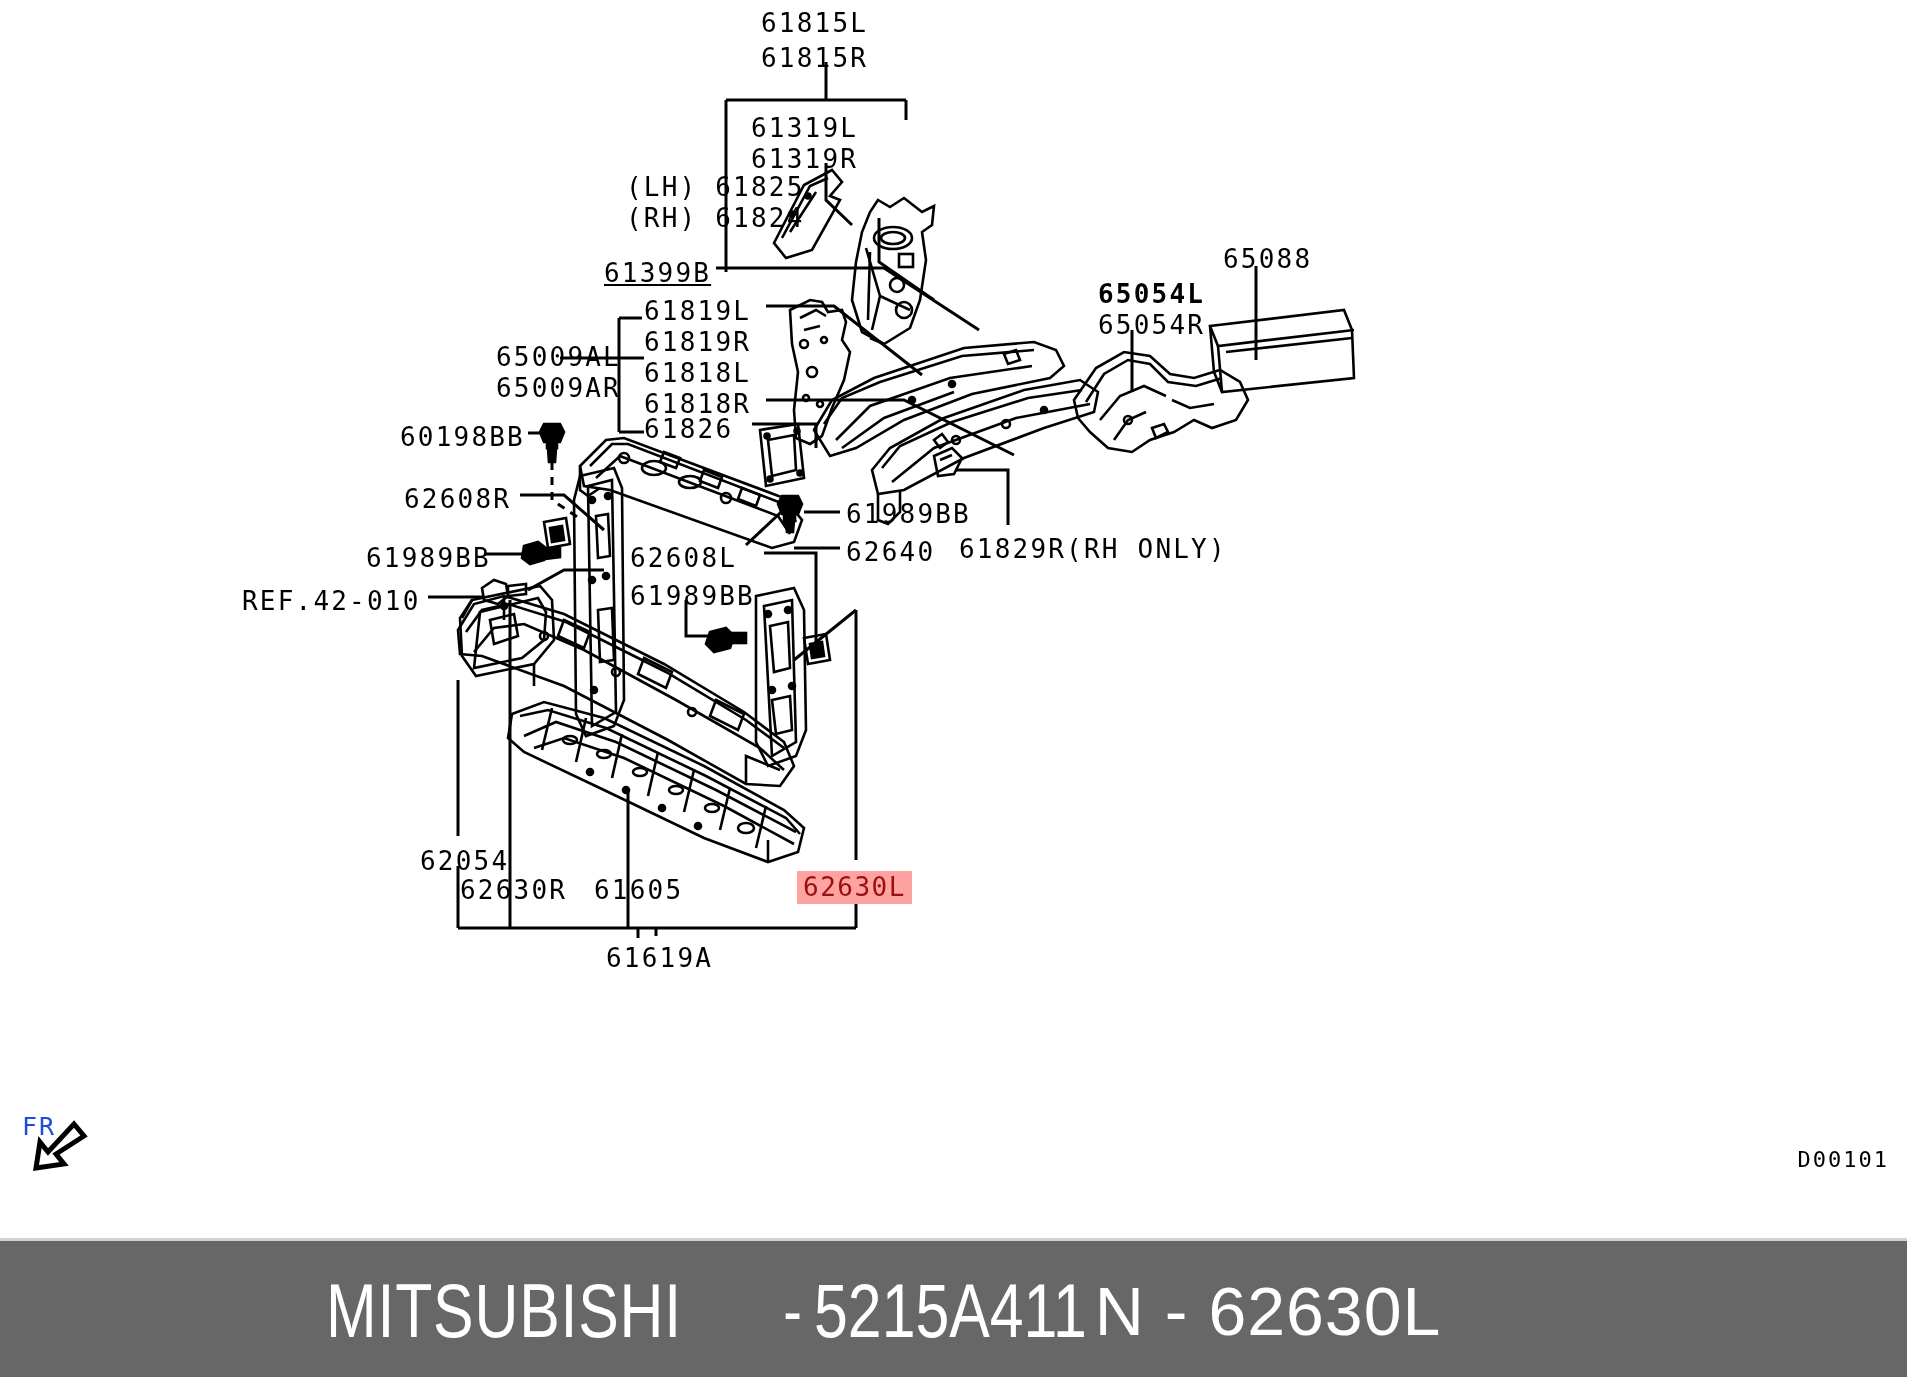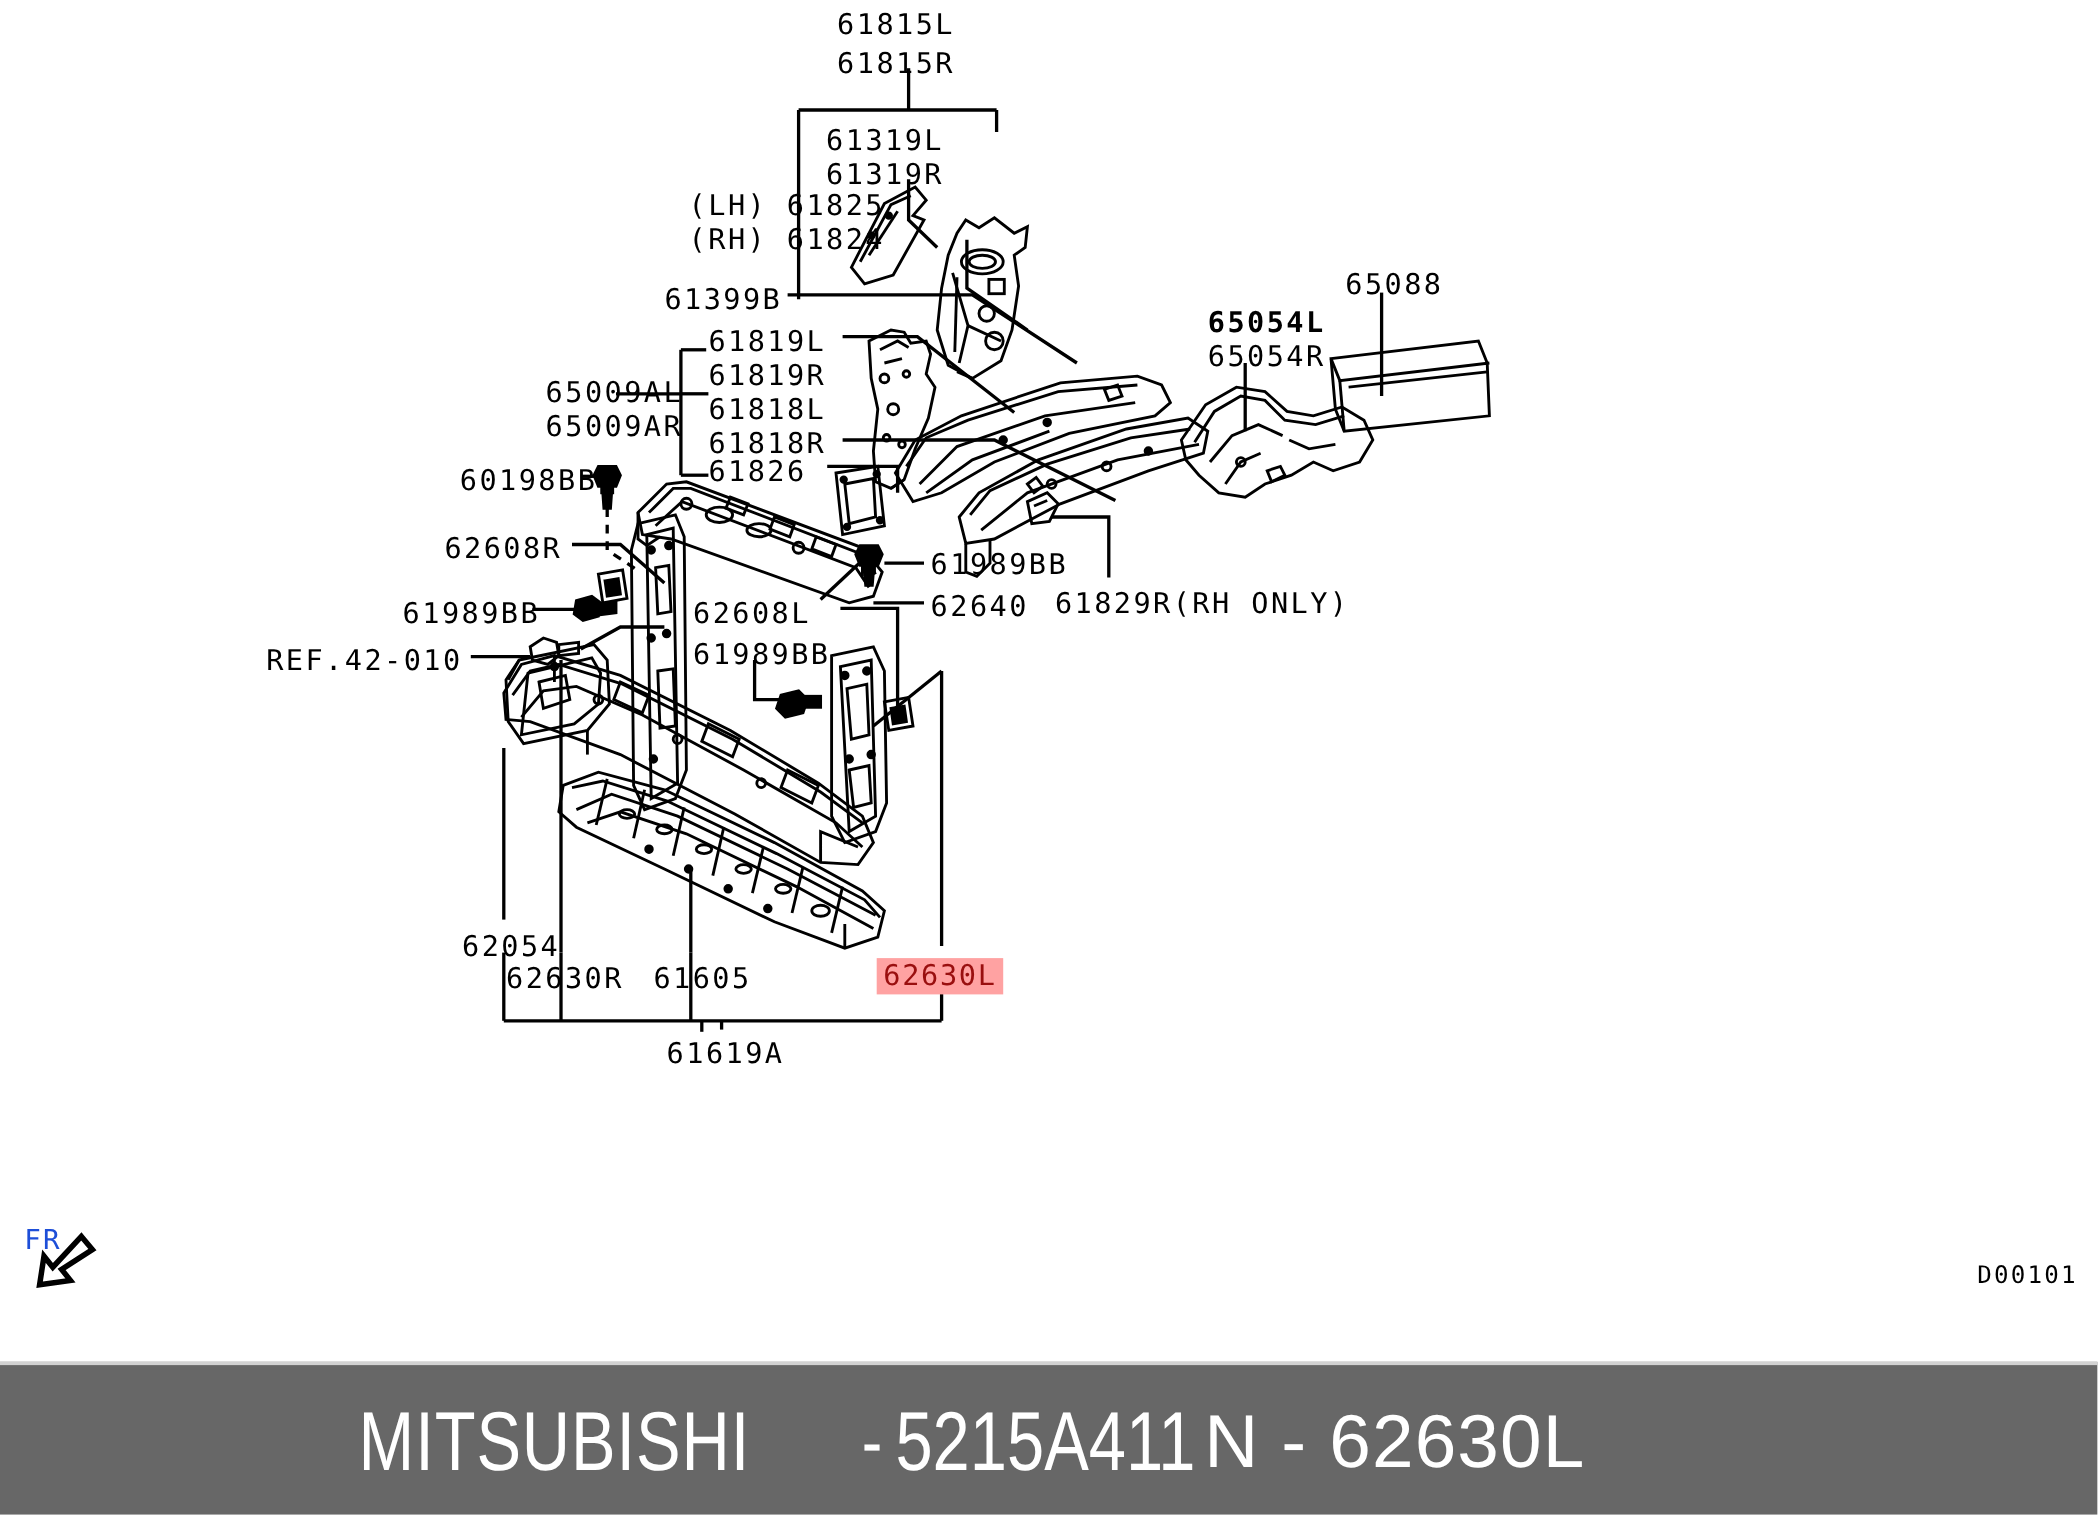--- a/index.html
+++ b/index.html
@@ -418,29 +418,29 @@
       </g>
     </svg>
 
     <div id="label-layer">
         <div class="lbl" style="left: 757px; top: 10px;">61815L</div>
         <div class="lbl" style="left: 757px; top: 45px;">61815R</div>
         <div class="lbl" style="left: 747px; top: 115px;">61319L</div>
         <div class="lbl" style="left: 747px; top: 146px;">61319R</div>
         <div class="lbl" style="left: 622px; top: 174px;">(LH) 61825</div>
         <div class="lbl" style="left: 622px; top: 205px;">(RH) 61824</div>
-        <div class="lbl" style="left: 600px; top: 260px;">61399B</div>
+        <div class="lbl" style="left: 600px; top: 260px; text-decoration: underline;">61399B</div>
         <div class="lbl" style="left: 640px; top: 298px;">61819L</div>
         <div class="lbl" style="left: 640px; top: 329px;">61819R</div>
         <div class="lbl" style="left: 492px; top: 344px;">65009AL</div>
         <div class="lbl" style="left: 640px; top: 360px;">61818L</div>
         <div class="lbl" style="left: 492px; top: 375px;">65009AR</div>
         <div class="lbl" style="left: 640px; top: 391px;">61818R</div>
         <div class="lbl" style="left: 640px; top: 416px;">61826</div>
-        <div class="lbl" style="left: 396px; top: 424px; margin-left: 18px;">60198BB</div>
+        <div class="lbl" style="left: 396px; top: 424px;">60198BB</div>
         <div class="lbl" style="left: 400px; top: 486px;">62608R</div>
         <div class="lbl" style="left: 362px; top: 545px;">61989BB</div>
         <div class="lbl" style="left: 238px; top: 588px;">REF.42-010</div>
         <div class="lbl" style="left: 626px; top: 545px;">62608L</div>
         <div class="lbl" style="left: 626px; top: 583px;">61989BB</div>
         <div class="lbl" style="left: 842px; top: 501px;">61989BB</div>
         <div class="lbl" style="left: 842px; top: 539px;">62640</div>
         <div class="lbl" style="left: 955px; top: 536px;">61829R(RH ONLY)</div>
         <div class="lbl" style="left: 1094px; top: 281px; font-weight: bold;">65054L</div>
         <div class="lbl" style="left: 1094px; top: 312px;">65054R</div>

